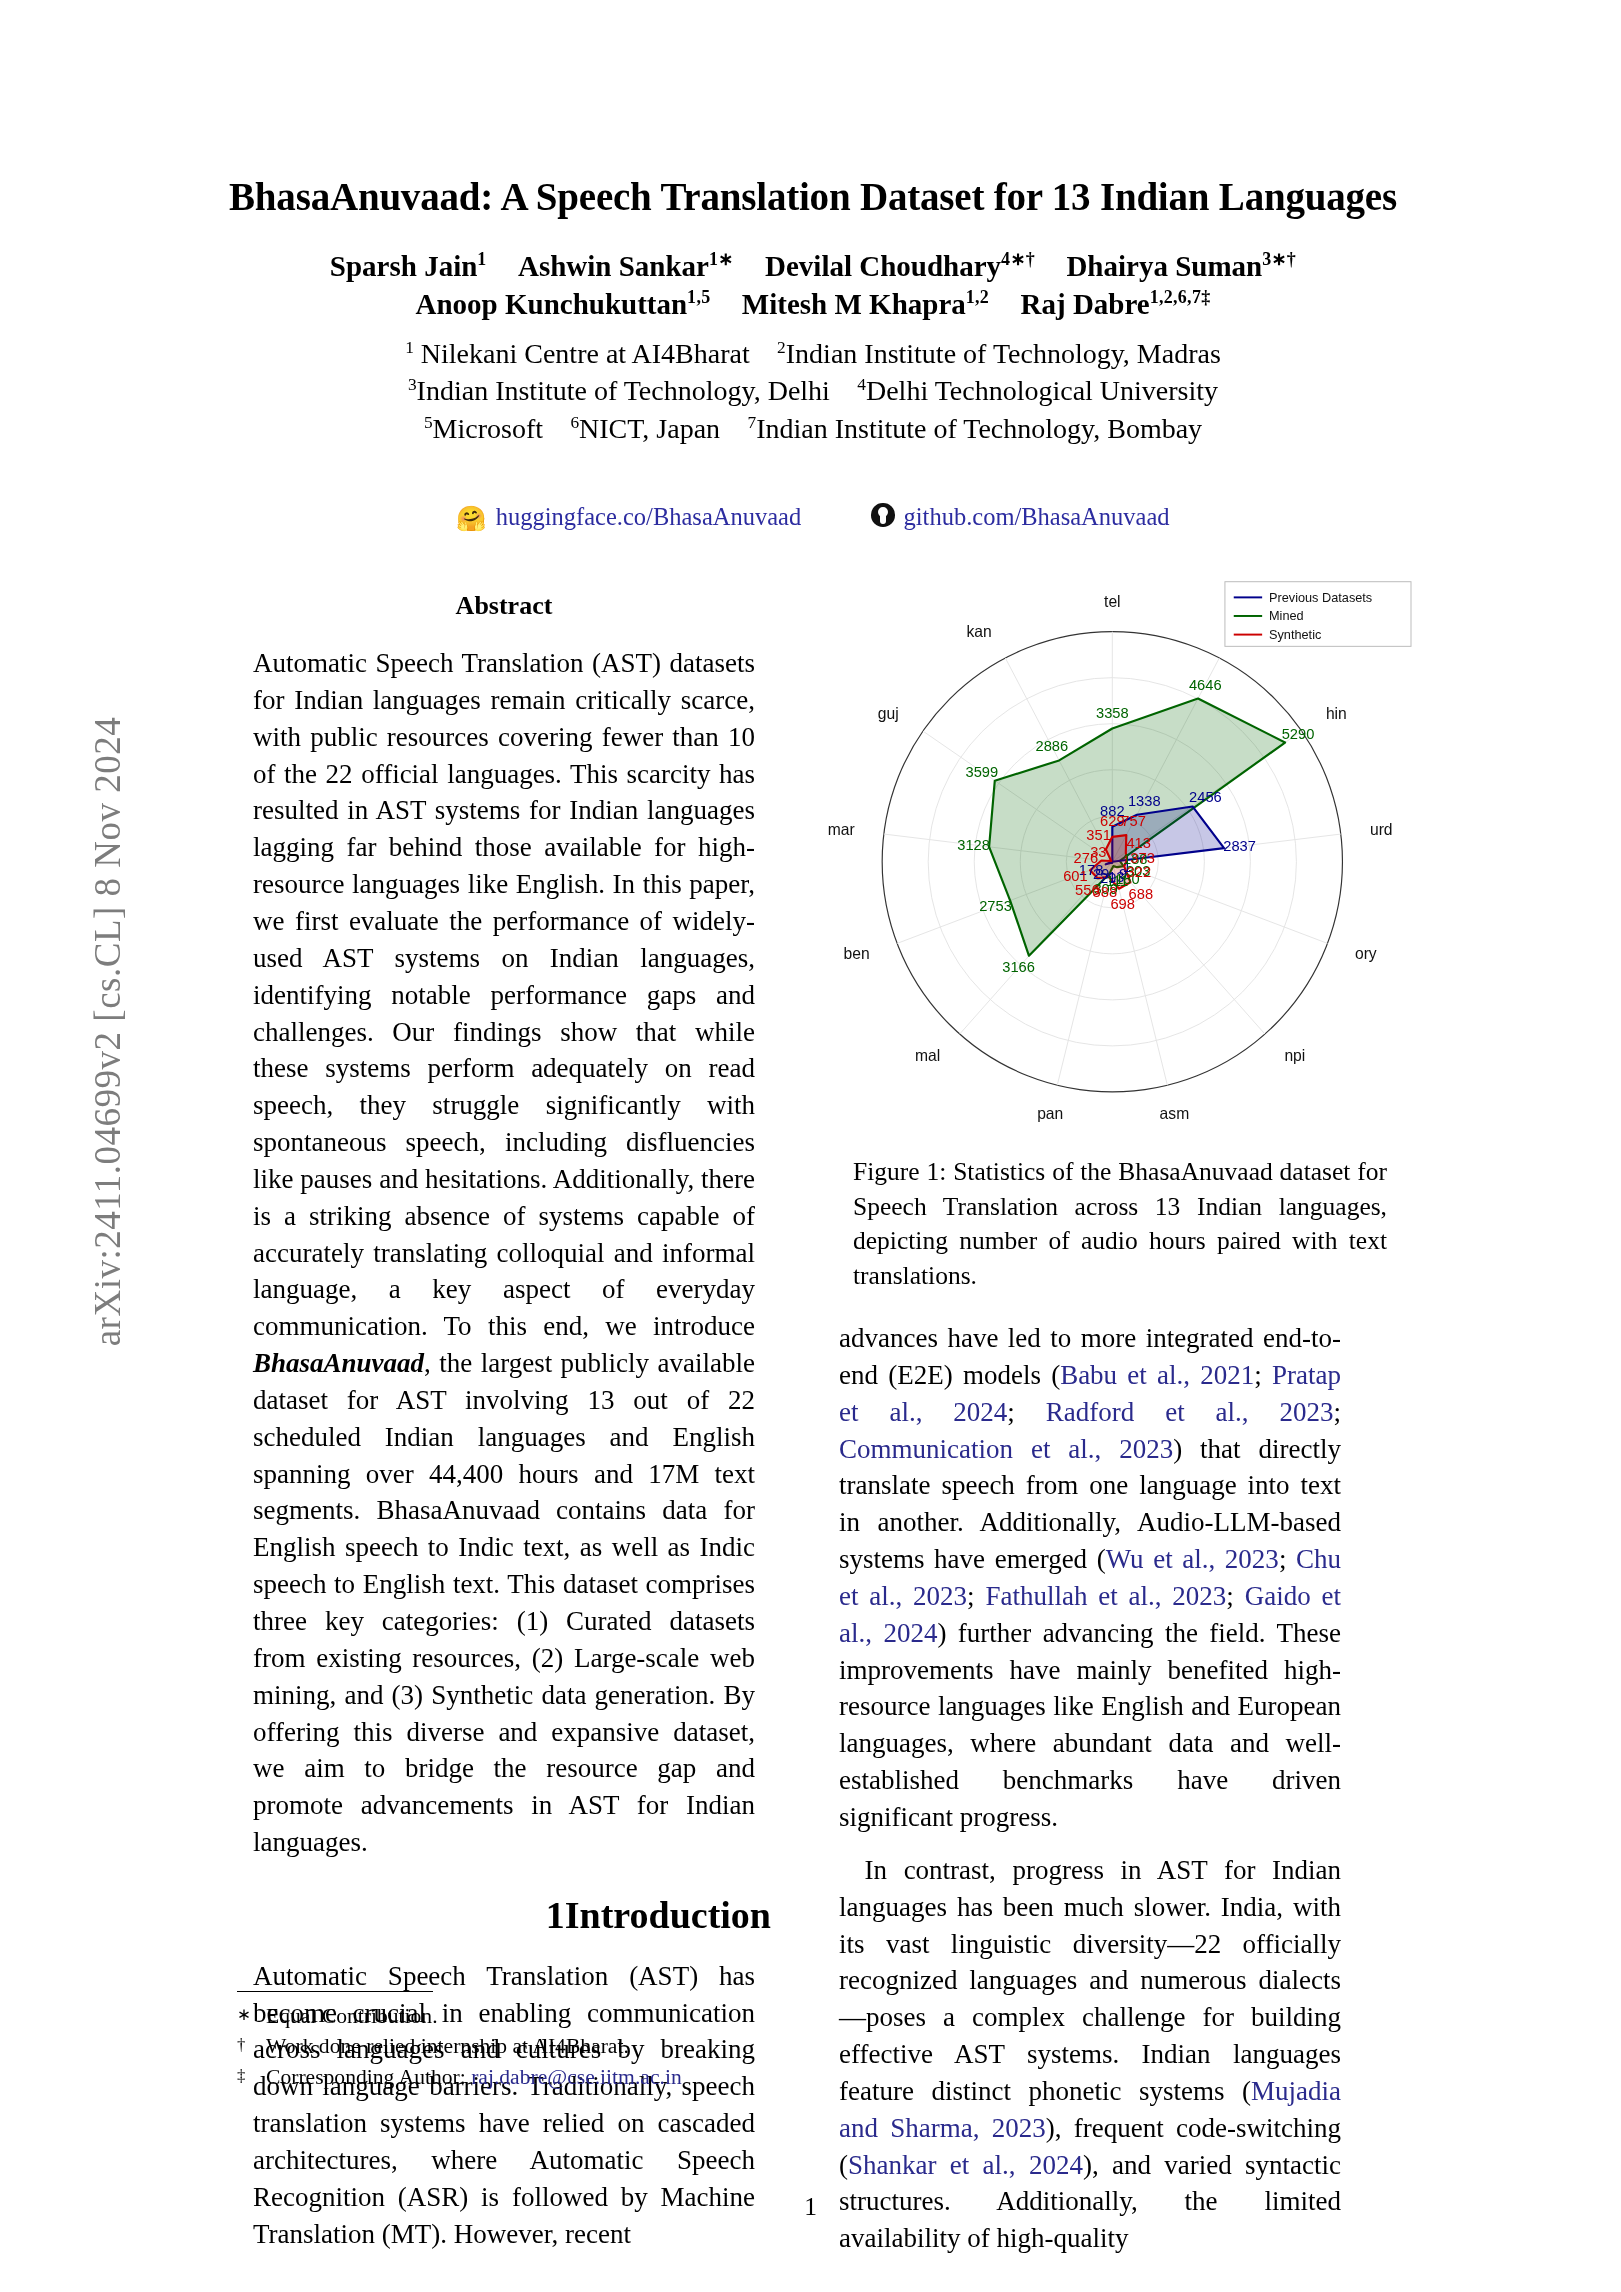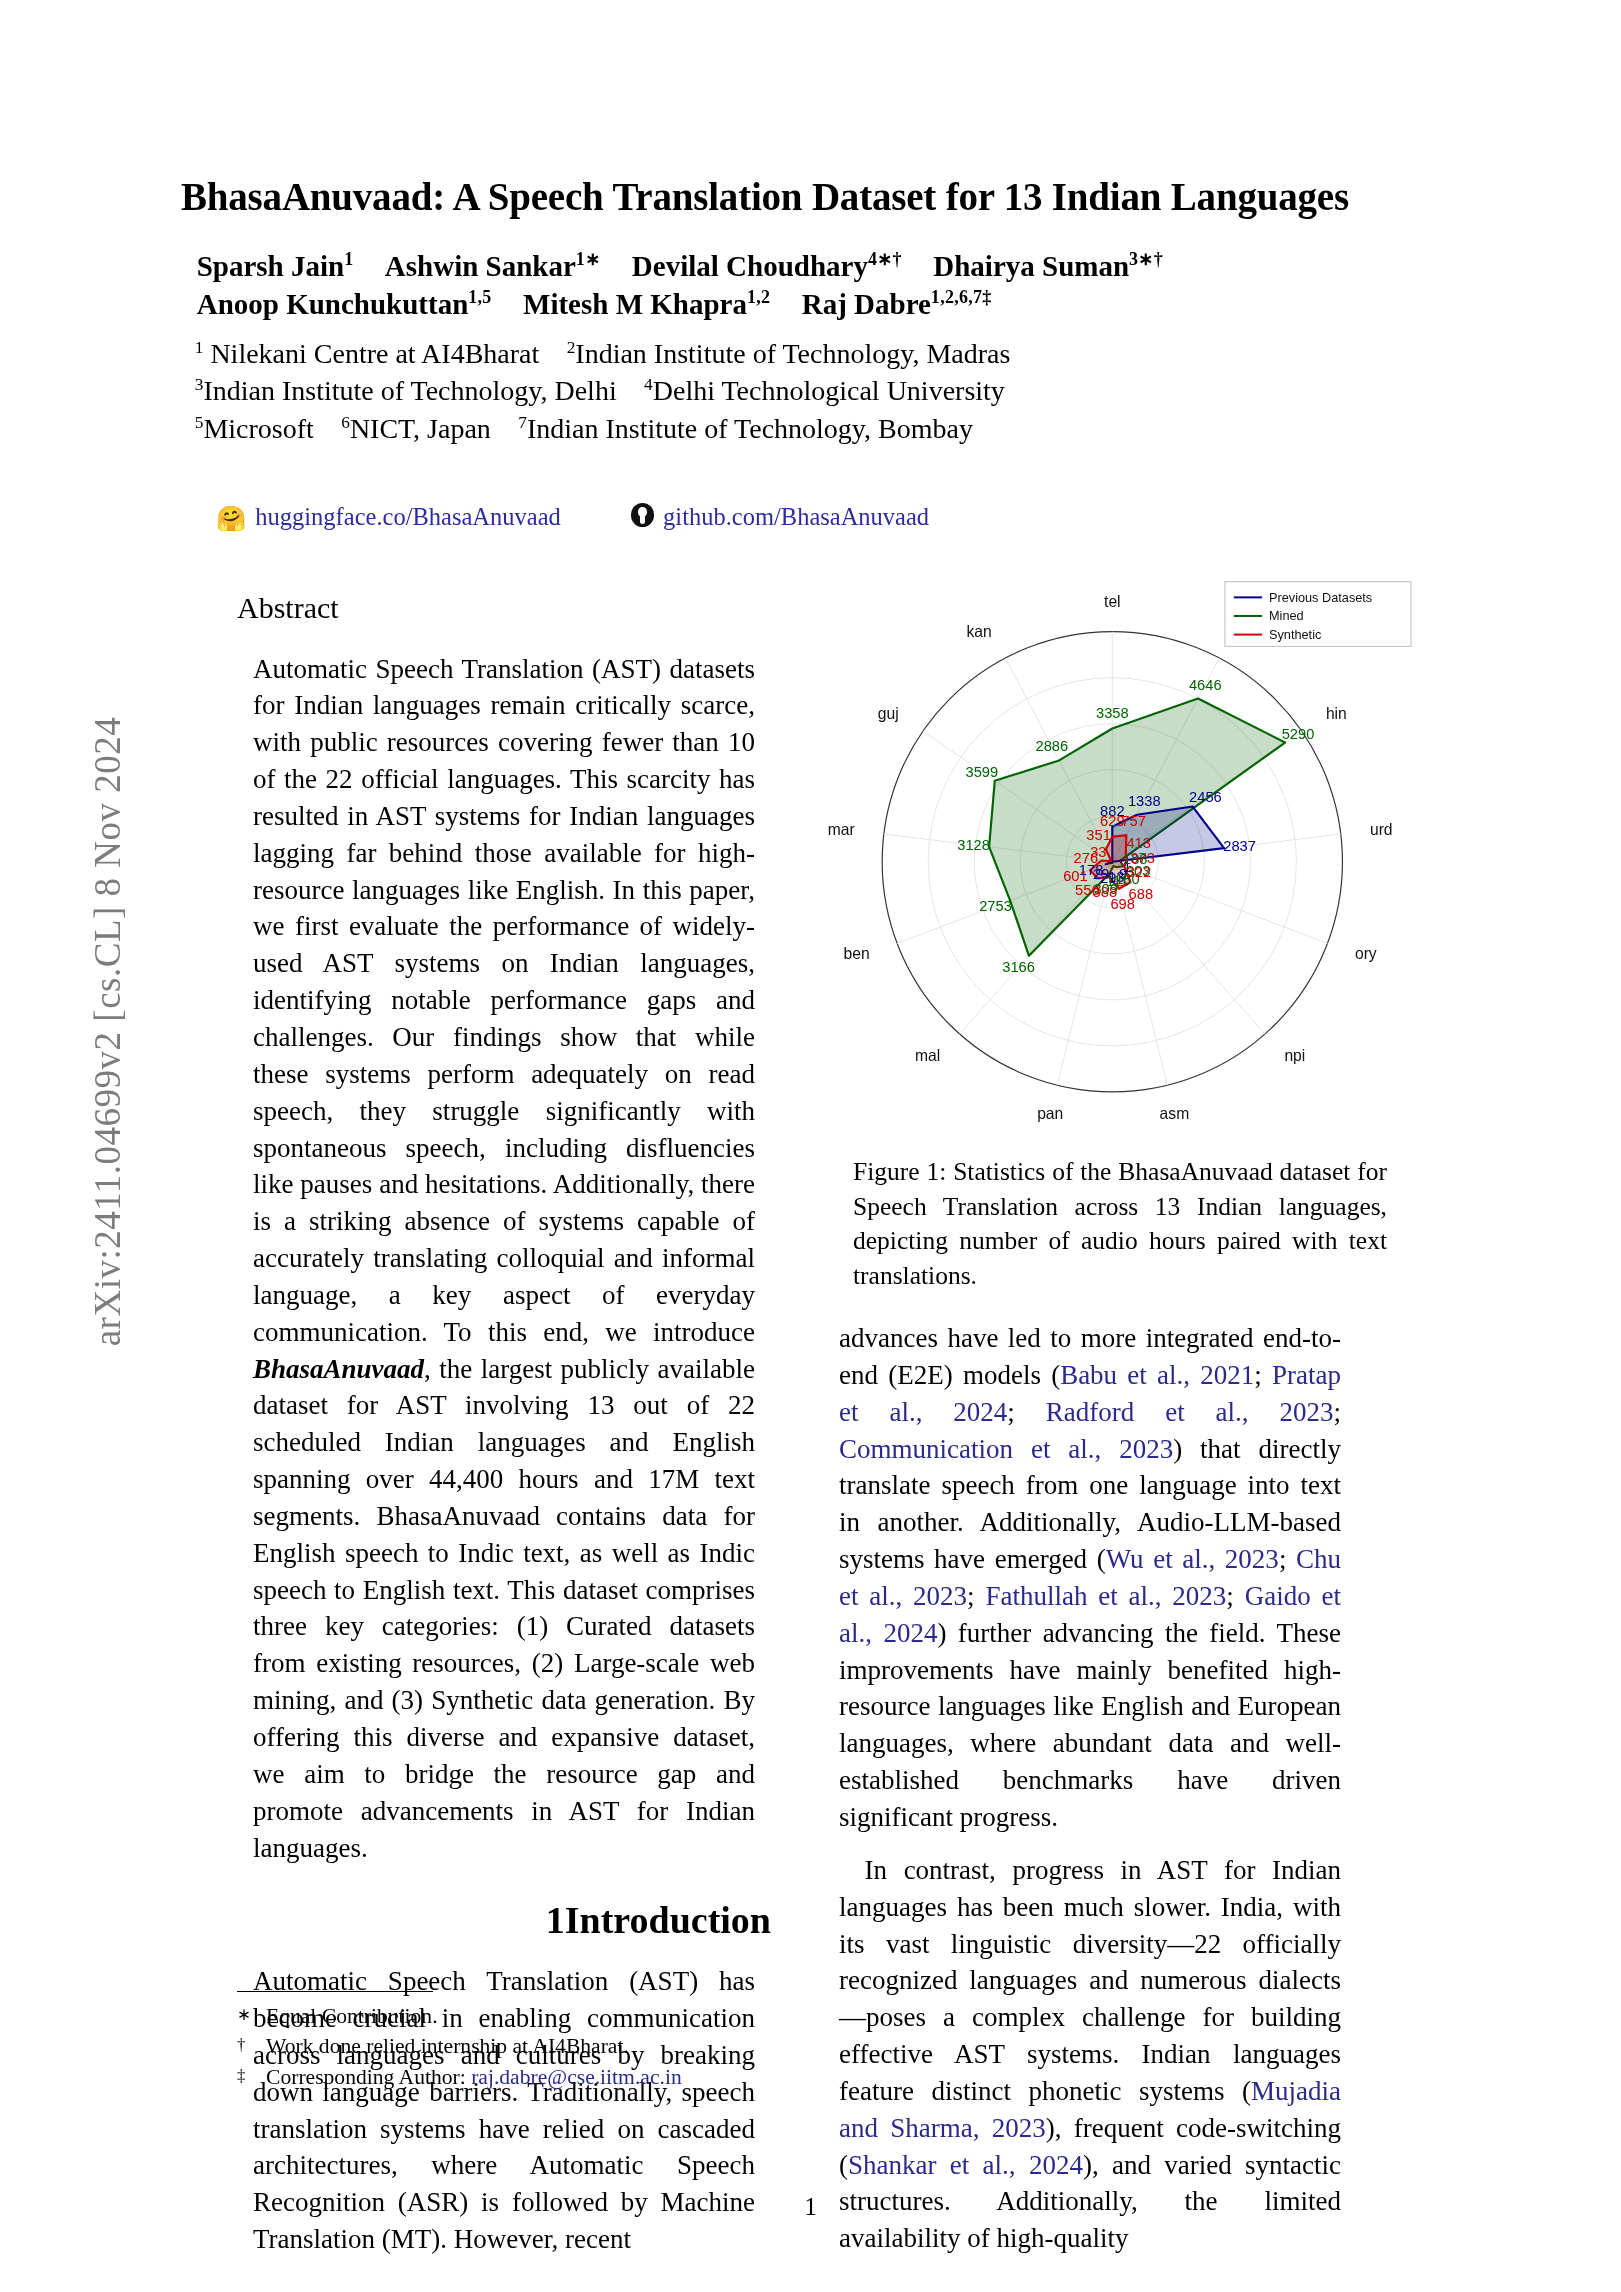--- a/index.html
+++ b/index.html
@@ -22,21 +22,21 @@
     transform-origin:center center;
     text-align:center;
     font-family:"Liberation Serif", serif;
     font-size:37px;
     color:#7d7d7d;
     letter-spacing:0.5px;
     white-space:nowrap;
   }
 
   
-  #title-block{ position:absolute; left:181px; top:174px; width:1264px; }
+  #title-block{ position:absolute; left:181px; top:174px; width:1264px; text-align:center; }
   #paper-title{ font-size:39px; font-weight:bold; letter-spacing:-0.2px; }
 
   #authors{ margin-top:29px; font-size:29px; font-weight:bold; line-height:1.30; }
   .auth-row{ white-space:nowrap; }
   .auth{ display:inline-block; margin:0 15.7px; }
   .auth sup{ font-size:0.62em; font-weight:bold; vertical-align:super; letter-spacing:0.3px;}
 
   #affiliations{ margin-top:11.8px; font-size:28px; line-height:1.33; font-weight:normal; }
   .aff-row{ white-space:nowrap; }
   .aff{ display:inline-block; margin:0 13.7px; }
@@ -53,21 +53,21 @@
   .gh-glyph::after{ content:""; position:absolute; left:8.8px; top:11.8px; width:5.9px; height:8.8px;
                     background:#fff; border-radius:0 0 2.9px 2.9px; }
 
   
   .col{ position:absolute; width:534px; font-size:27px; line-height:1.365; text-align:justify; }
   #col-left{ left:237px; top:588px; }
   #col-right{ left:823px; top:588px; }
 
   h2.sec{ font-size:38px; font-weight:bold; text-align:right; margin:29px 0 11.8px 0; }
   h2.sec .num{ display:inline-block; width:45px; }
-  #abstract-heading{ font-size:30px; font-weight:normal; text-align:left; margin:0 0 21.6px 0; }
+  #abstract-heading{ font-size:26px; font-weight:bold; text-align:center; margin:0 0 21.6px 0; }
   p.para{ margin:16px; text-indent:0; }
   p.para + p.para{ margin-top:0; text-indent:25.5px; }
   .it{ font-style:italic; font-weight:bold; }
   .cite{ color:#2a2a8c; }
 
   
   #footnotes{ position:absolute; left:237px; top:1991px; width:534px; font-size:21.6px; line-height:1.42; }
   #fn-rule{ width:196px; height:1px; background:#000; margin-bottom:8.8px; }
   .fn{ display:flex; }
   .fn .mk{ width:29px; flex:0 0 29px; font-size:16.7px; padding-top:2px; }

